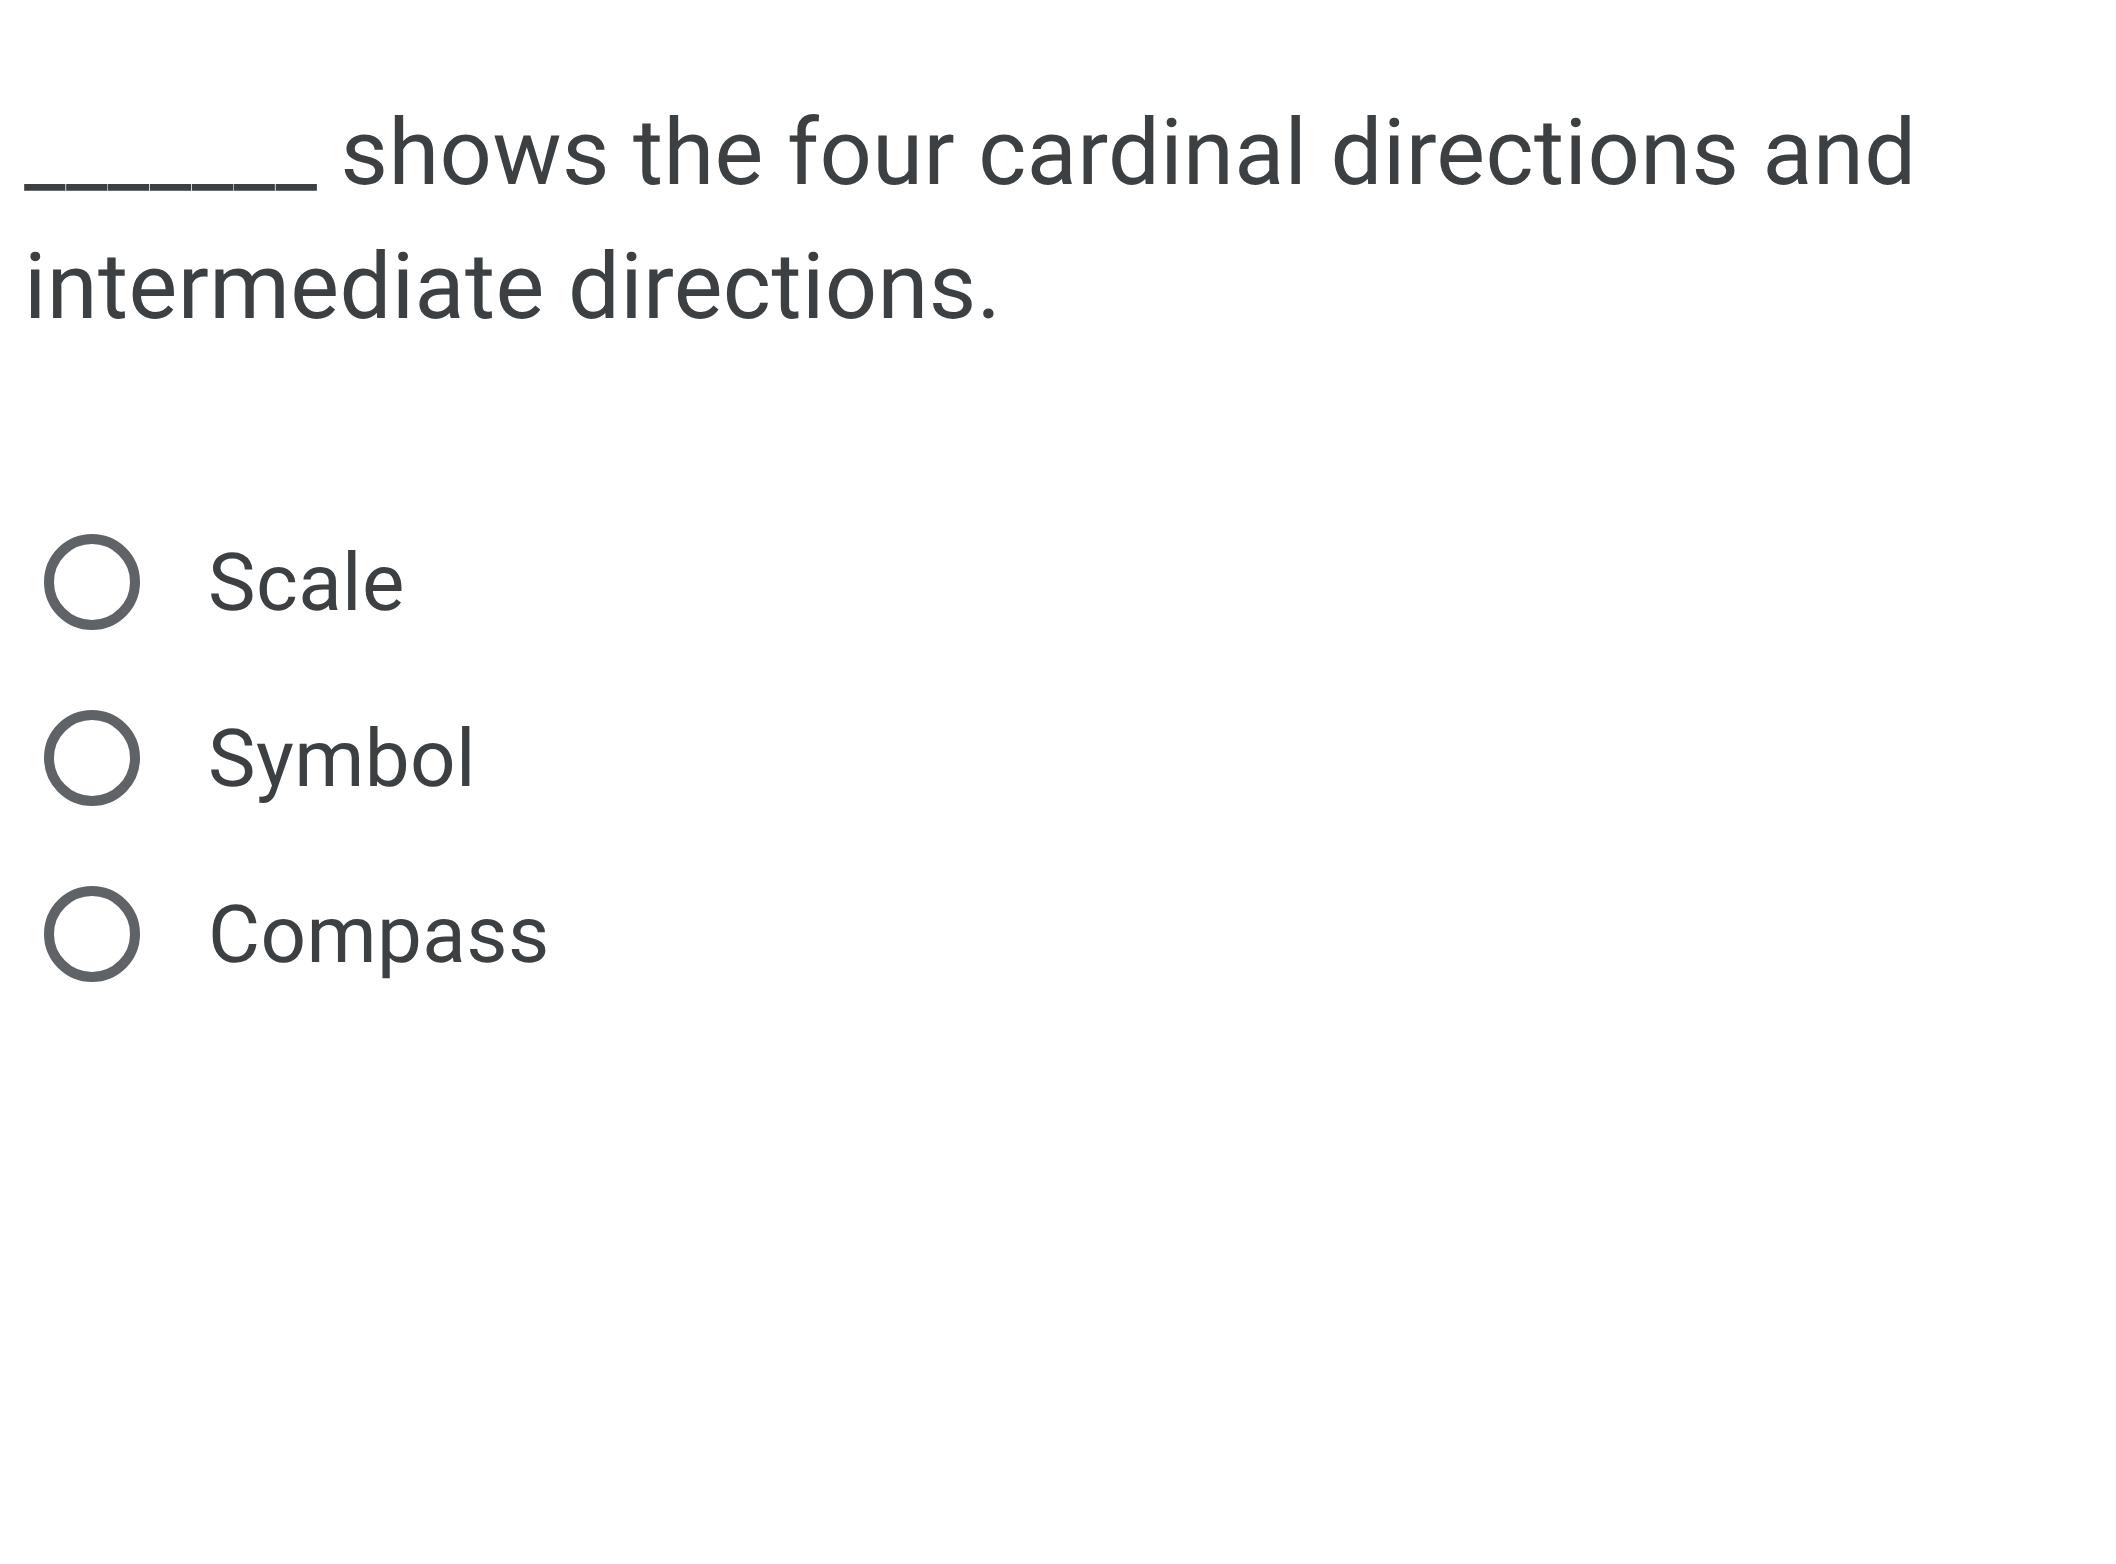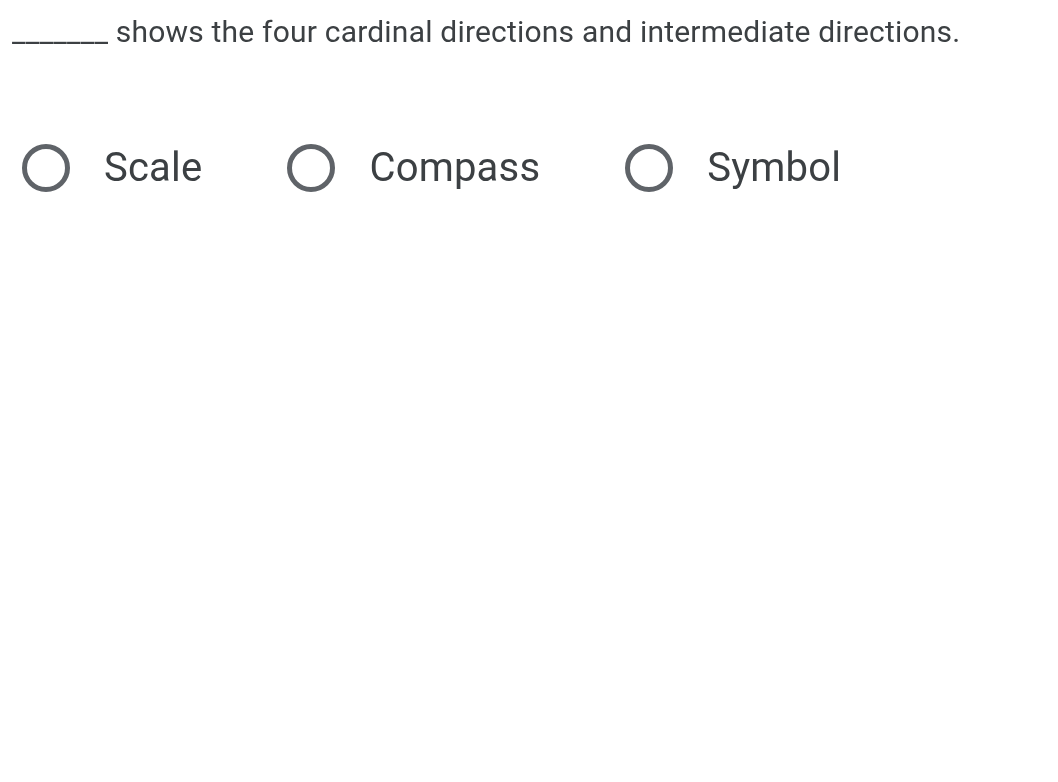--- a/index.html
+++ b/index.html
@@ -8,30 +8,31 @@
       box-sizing: border-box;
     }
     body {
       font-family: Roboto, Arial, sans-serif;
       background: #ffffff;
       padding: 10px 12px;
       width: 1058px;
       color: #3c4043;
     }
     .question-text {
-      font-size: 30px;
+      font-size: 46px;
       line-height: 1.45;
       color: #3c4043;
       margin-bottom: 90px;
       letter-spacing: 0.2px;
+      margin-top: 34px;
     }
     .options {
       display: flex;
-      flex-direction: row;
-      gap: 85px;
+      flex-direction: column;
+      gap: 40px;
       padding-left: 10px;
     }
     .option {
       display: flex;
       align-items: center;
       gap: 34px;
       cursor: pointer;
     }
     .radio {
       width: 48px;
@@ -52,19 +53,19 @@
 
 <div class="question-text">_______ shows the four cardinal directions and intermediate directions.</div>
 
 <div class="options">
   <div class="option">
     <div class="radio"></div>
     <span class="option-label">Scale</span>
   </div>
   <div class="option">
     <div class="radio"></div>
-    <span class="option-label">Compass</span>
+    <span class="option-label">Symbol</span>
   </div>
   <div class="option">
     <div class="radio"></div>
-    <span class="option-label">Symbol</span>
+    <span class="option-label">Compass</span>
   </div>
 </div>
 
 </body></html>

